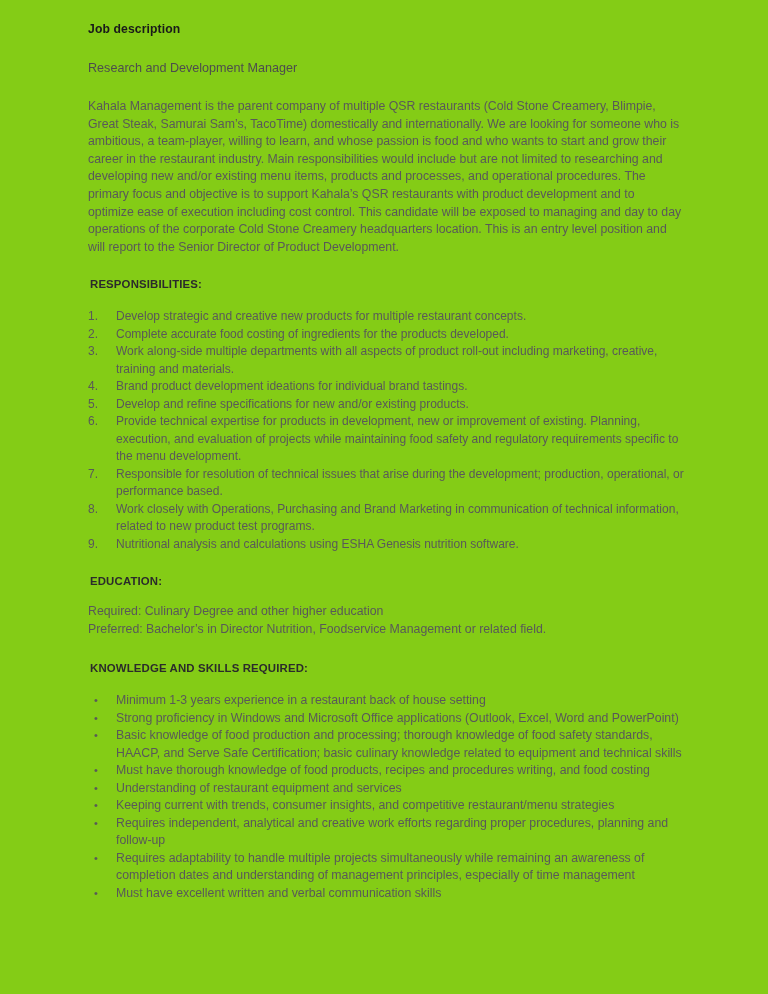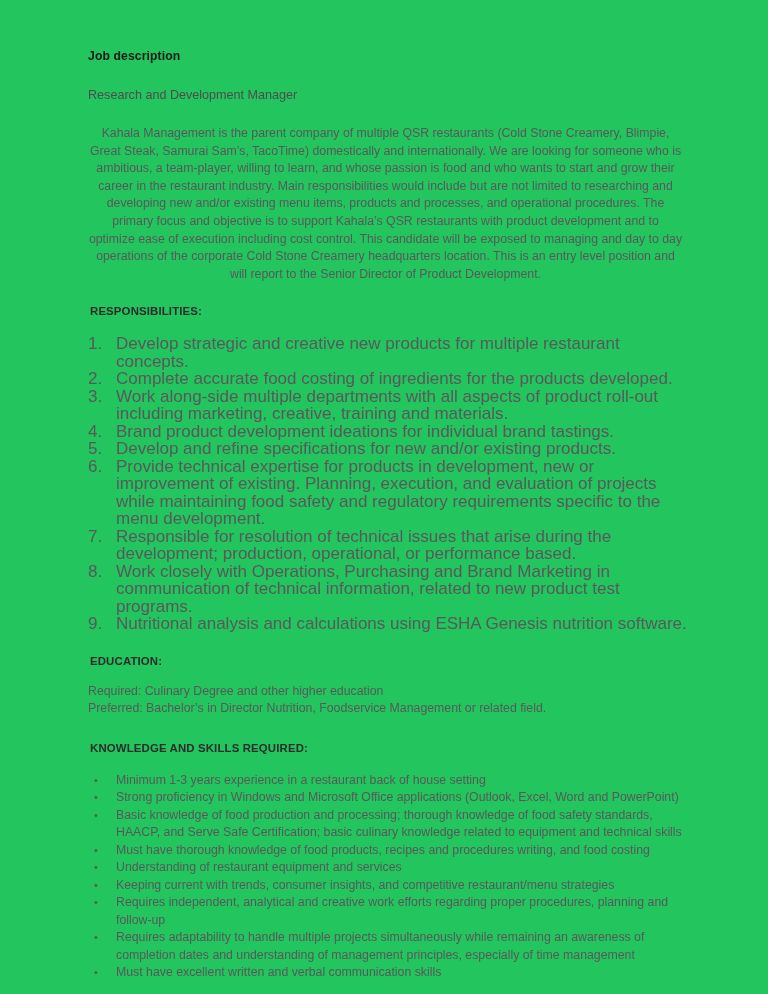--- a/index.html
+++ b/index.html
@@ -10,23 +10,23 @@
   body {
     width: 768px;
     height: 994px;
     font-family: "Liberation Sans", "DejaVu Sans", sans-serif;
     -webkit-font-smoothing: antialiased;
   }
   .page {
     position: relative;
     width: 768px;
     height: 994px;
-    background: #22c55e;
+    background: #84cc16;
     box-sizing: border-box;
-    padding: 48px 78px 0 88px;
+    padding: 21px 78px 0 88px;
     overflow: hidden;
   }
   .doc-title {
     font-size: 12.2px;
     font-weight: bold;
     color: #1a1a1a;
     letter-spacing: 0.1px;
     line-height: 17px;
     margin: 0 0 22px 0;
   }
@@ -35,21 +35,21 @@
     font-weight: normal;
     color: #4d4d4d;
     line-height: 17px;
     margin: 0 0 21px 0;
   }
   .intro {
     font-size: 12.3px;
     color: #595959;
     line-height: 17.6px;
     margin: 0 0 20px 0;
-    text-align: center;
+    text-align: left;
     max-width: 595px;
   }
   .section-heading {
     font-size: 11.4px;
     font-weight: bold;
     color: #2b2b2b;
     letter-spacing: 0.15px;
     line-height: 16px;
     margin: 4px 0 16px 2px;
   }
@@ -58,21 +58,21 @@
   }
   ol.num-list {
     margin: 0 0 20px 0;
     padding: 0;
     list-style: none;
     counter-reset: numitem;
   }
   ol.num-list > li {
     counter-increment: numitem;
     position: relative;
-    font-size: 17px;
+    font-size: 12px;
     color: #595959;
     line-height: 17.5px;
     padding-left: 28px;
     margin: 0 0 0 0;
     max-width: 580px;
   }
   ol.num-list > li::before {
     content: counter(numitem) ".";
     position: absolute;
     left: 0;

